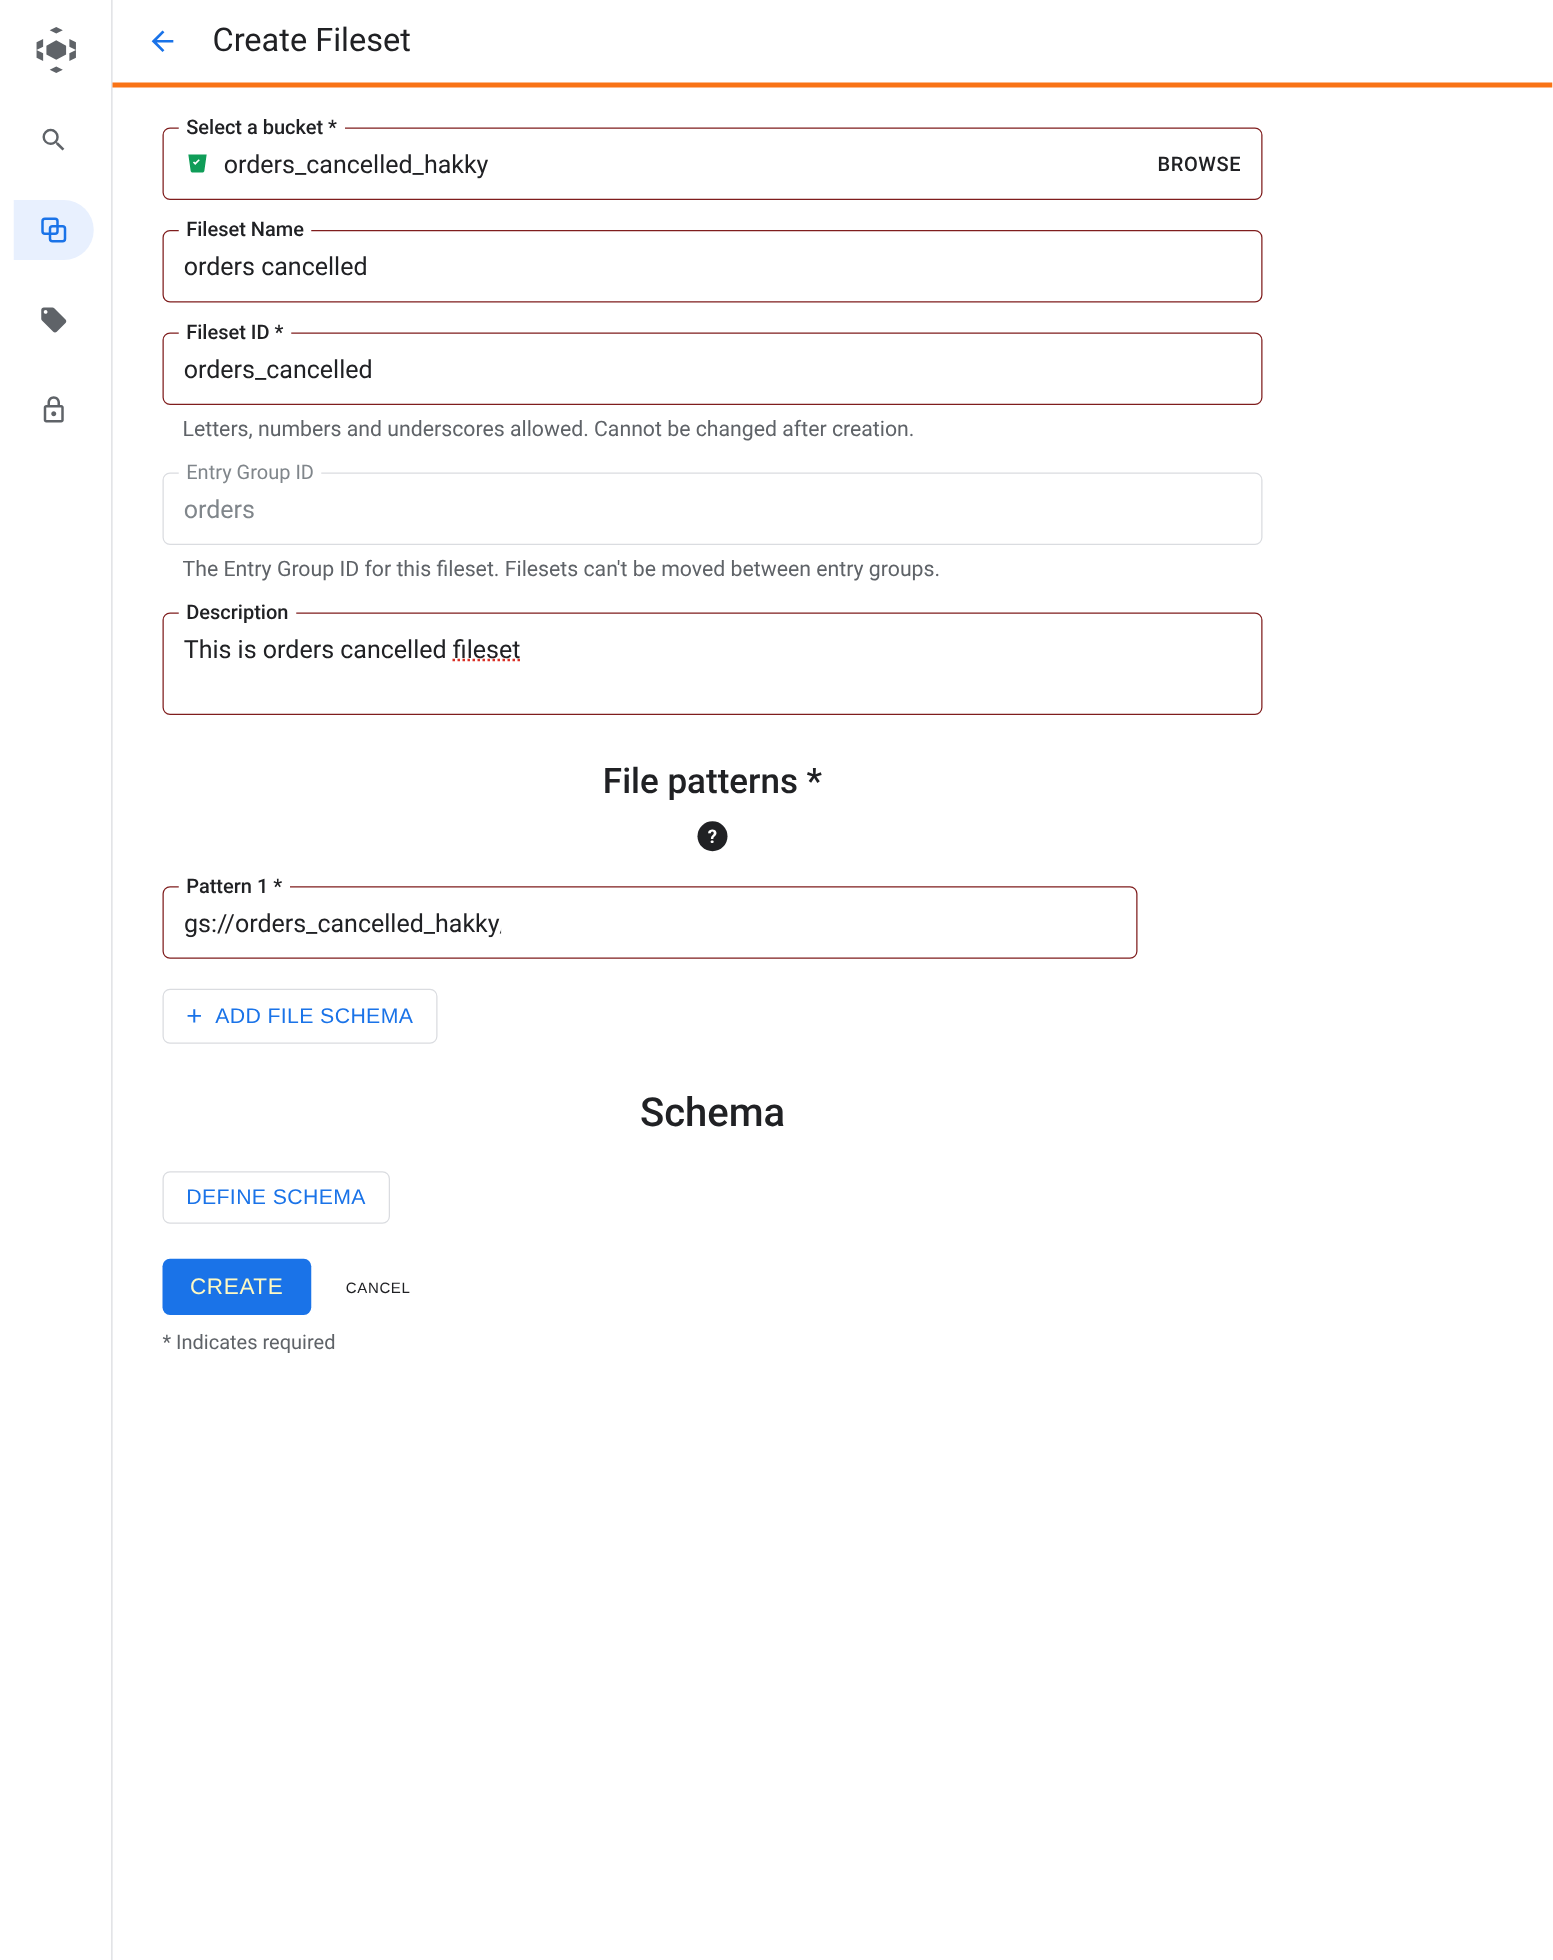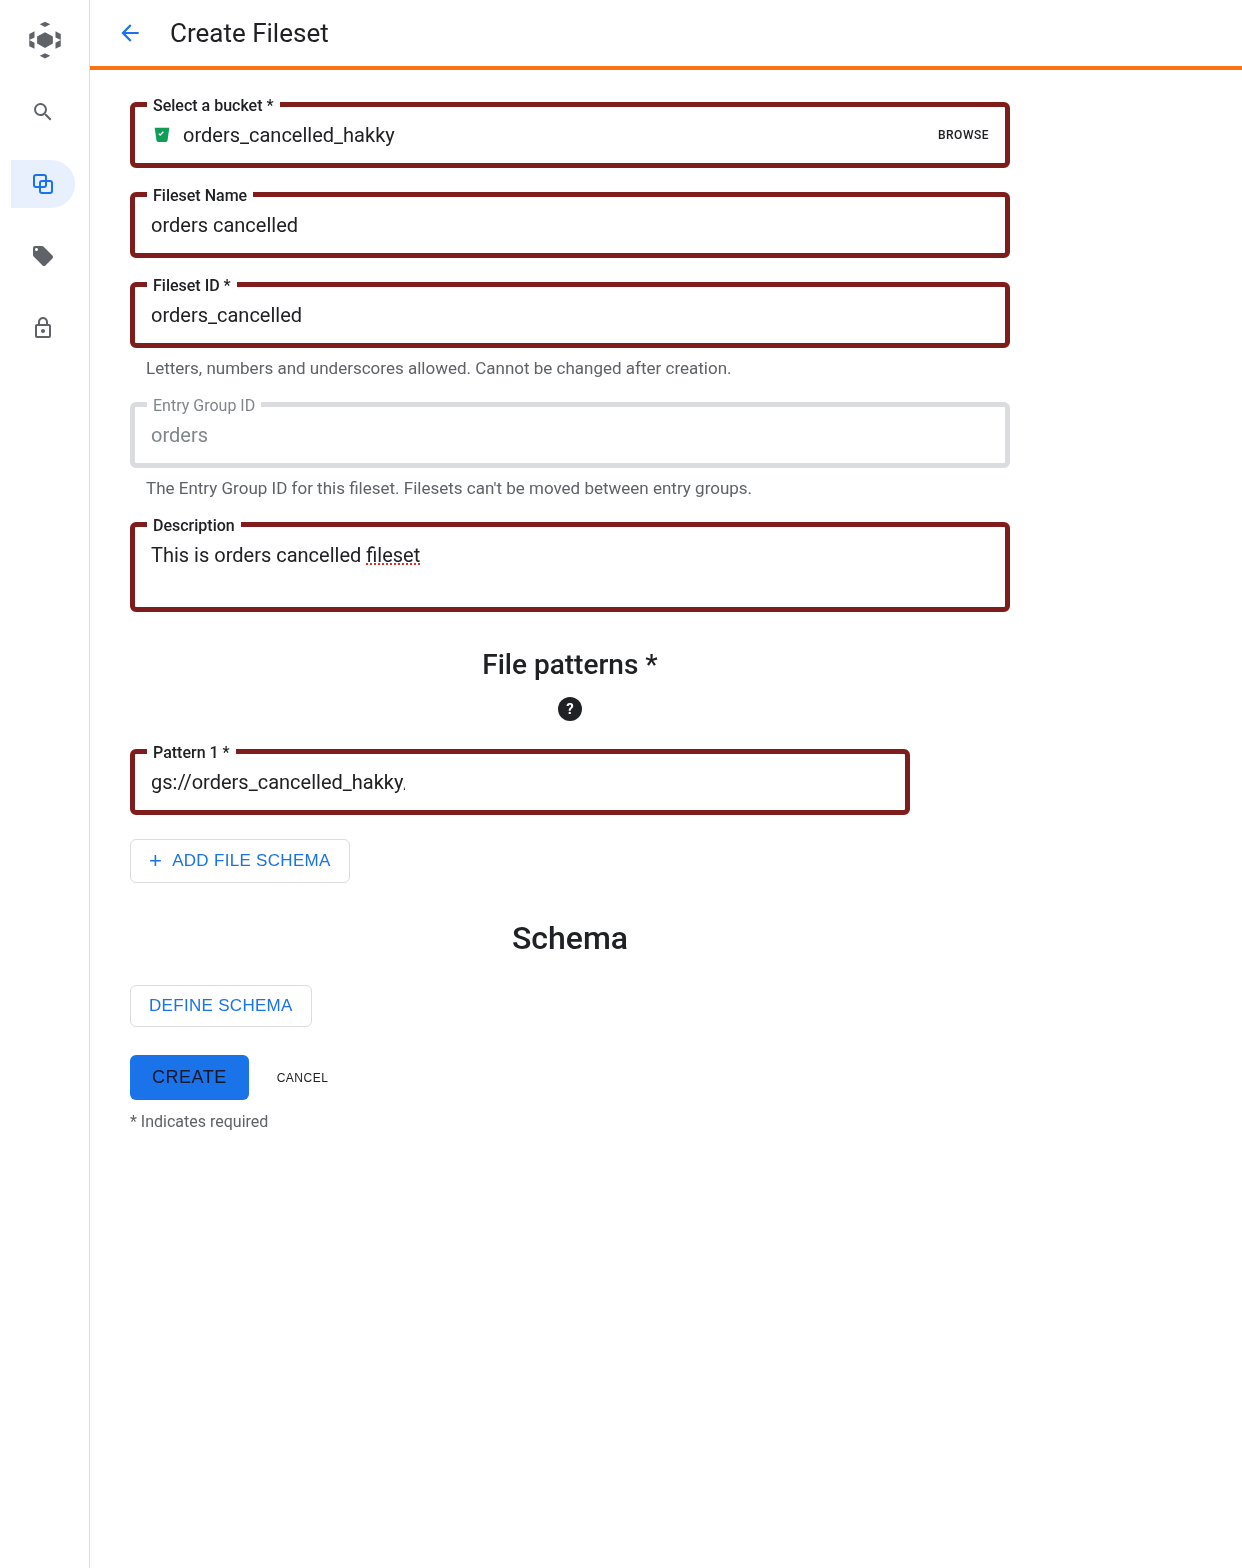--- a/index.html
+++ b/index.html
@@ -35,21 +35,21 @@
   padding: 0 24px;
   gap: 24px;
 }
 .back-btn { cursor: pointer; width: 32px; height: 32px; display:flex; align-items:center; justify-content:center; }
 .page-title { font-size: 26px; font-weight: 400; color: #202124; }
 
 .content { padding: 32px 40px 40px 40px; max-width: 960px; }
 
 .field { position: relative; margin-bottom: 24px; }
 .field-border {
-  border: 5px solid #7f1d1d;
+  border: 1px solid #7f1d1d;
   border-radius: 6px;
   padding: 16px 16px;
   position: relative;
 }
 .field-border.disabled { border-color: #dadce0; }
 .field-label {
   position: absolute;
   top: -11px;
   left: 12px;
   background: #fff;
@@ -64,21 +64,21 @@
   flex: 1;
   font-size: 20px;
   border: none;
   outline: none;
   background: transparent;
   color: #202124;
   font-family: inherit;
 }
 .field-value.disabled { color: #80868b; }
 .browse-btn {
-  font-size: 12px; font-weight: 500; letter-spacing: 0.5px;
+  font-size: 16px; font-weight: 500; letter-spacing: 0.5px;
   color: #202124; cursor: pointer;
 }
 .bucket-icon { width: 22px; height: 22px; flex-shrink: 0; }
 .helper { font-size: 17px; color: #5f6368; margin-top: 10px; padding-left: 16px; }
 .helper-row { display: flex; justify-content: space-between; margin-top: 10px; padding: 0 16px; font-size: 17px; color: #5f6368; }
 
 .section-title {
   font-size: 28px; font-weight: 500; margin: 36px 0 28px 0;
   display: flex; align-items: center; gap: 16px; flex-direction: column;
 }
@@ -96,21 +96,21 @@
   border: 1px solid #dadce0; border-radius: 6px;
   padding: 10px 18px;
   font-size: 17px; font-weight: 500; letter-spacing: 0.3px;
   color: #1a73e8; cursor: pointer;
   background: #fff;
 }
 .plus-icon { font-size: 22px; font-weight: 400; line-height: 1; }
 
 .action-row { display: flex; align-items: center; gap: 28px; margin-top: 28px; }
 .filled-btn {
-  background: #1a73e8; color: #0f172a;
+  background: #1a73e8; color: #fef9c3;
   border: none; border-radius: 6px;
   padding: 12px 22px;
   font-size: 18px; font-weight: 500; letter-spacing: 0.5px;
   cursor: pointer;
 }
 .text-btn {
   background: none; border: none;
   font-size: 12px; font-weight: 500; letter-spacing: 0.5px;
   color: #202124; cursor: pointer;
 }

